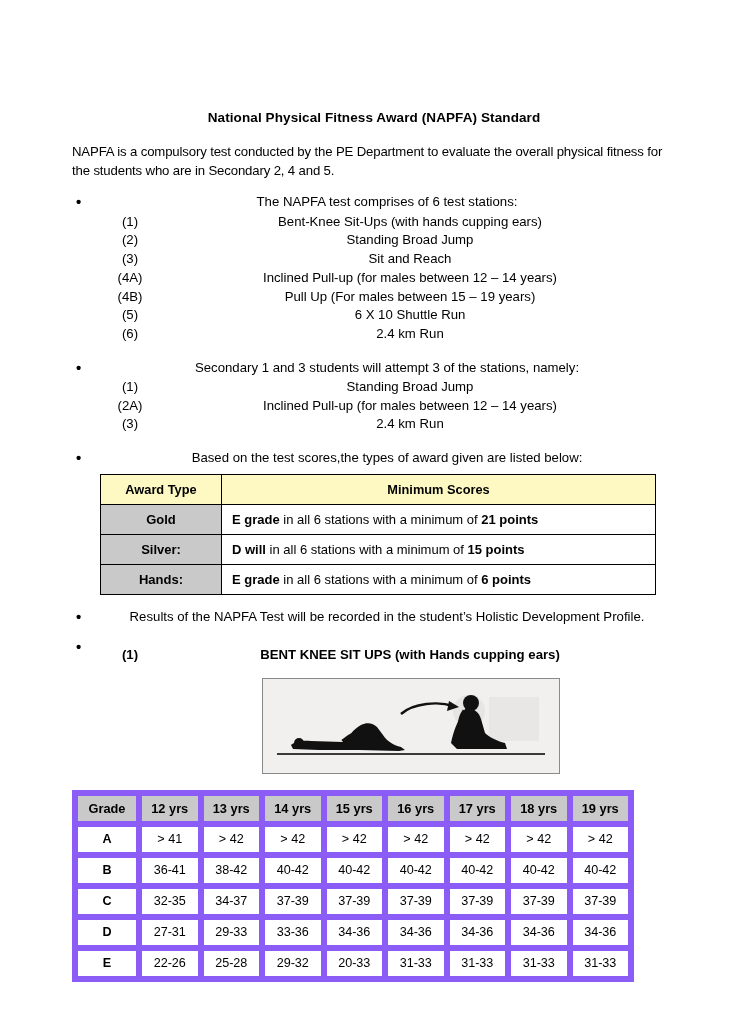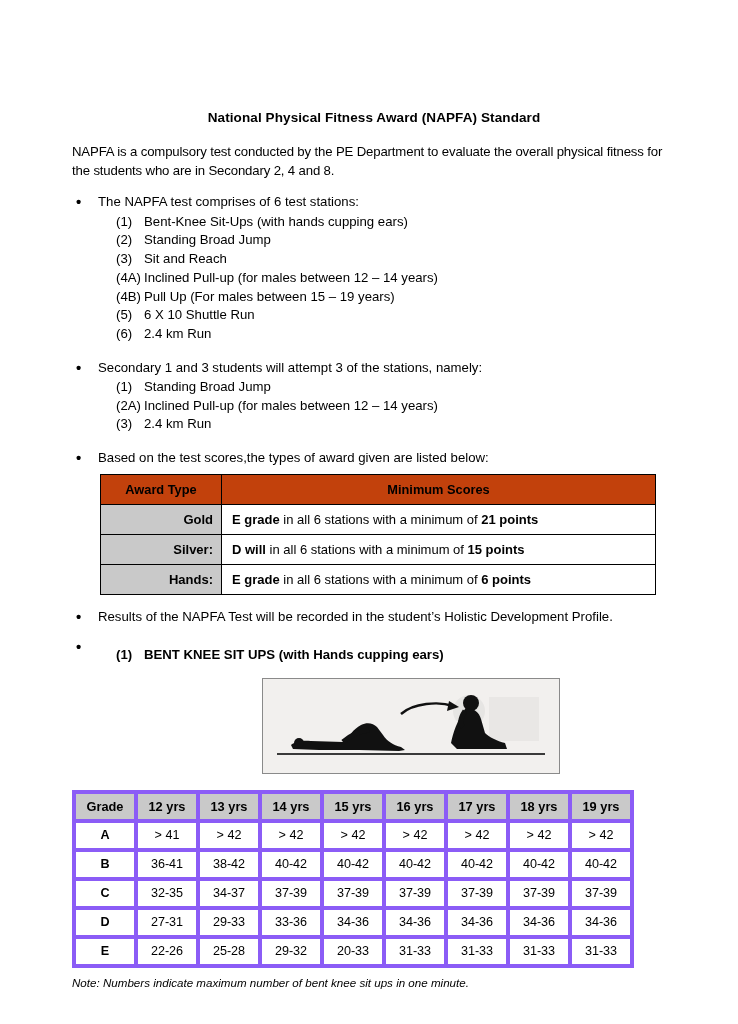--- a/index.html
+++ b/index.html
@@ -45,20 +45,21 @@
     font-size: 15px;
     line-height: 1.35;
     font-weight: bold;
     padding-left: 4px;
     box-sizing: border-box;
   }
   .bullet-body {
     flex: 1;
     font-size: 13.2px;
     line-height: 1.45;
+    text-align: center;
   }
   .bullet-lead {
     margin: 0 0 1px 0;
   }
   .sub-list {
     margin: 0;
     padding: 0;
     list-style: none;
   }
   .sub-list li {
@@ -85,29 +86,29 @@
     width: 556px;
     font-size: 13px;
   }
   .award-table th,
   .award-table td {
     border: 1px solid #000;
     padding: 7px 8px;
     vertical-align: middle;
   }
   .award-table thead th {
-    background: #c2410c;
+    background: #fef9c3;
     font-weight: bold;
     text-align: center;
     font-size: 12.8px;
   }
   .award-table td.type-cell {
     background: #c9c9c9;
     font-weight: bold;
-    text-align: right;
+    text-align: center;
     width: 104px;
   }
   .award-table td.score-cell {
     text-align: left;
     padding-left: 10px;
   }
   .award-table td.score-cell b { font-weight: bold; }
 
   
   .figure {
@@ -159,21 +160,21 @@
 
   
   .grade-table {
     border-collapse: collapse;
     margin: 4px 0 8px 0;
     width: 562px;
     font-size: 12.6px;
   }
   .grade-table th,
   .grade-table td {
-    border: 4px solid #8b5cf6;
+    border: 6px solid #8b5cf6;
     text-align: center;
     padding: 3px 2px;
     height: 19px;
   }
   .grade-table thead th {
     background: #c9c9c9;
     font-weight: bold;
     font-size: 12.8px;
   }
   .grade-table tbody td:first-child {
@@ -187,21 +188,21 @@
   }
   .bold { font-weight: bold; }
 </style>
 </head>
 <body>
 
 <div class="page">
 
   <h1 class="doc-title">National Physical Fitness Award (NAPFA) Standard</h1>
 
-  <p class="intro">NAPFA is a compulsory test conducted by the PE Department to evaluate the overall physical fitness for the students who are in Secondary 2, 4 and 8.</p>
+  <p class="intro">NAPFA is a compulsory test conducted by the PE Department to evaluate the overall physical fitness for the students who are in Secondary 2, 4 and 5.</p>
 
   <div class="bullet-block">
     <div class="bullet-mark">•</div>
     <div class="bullet-body">
       <div class="bullet-lead">The NAPFA test comprises of 6 test stations:</div>
       <ul class="sub-list">
         <li>
           <span class="sub-num">(1)</span>
           <span class="sub-text">Bent-Knee Sit-Ups (with hands cupping ears)</span>
         </li>
@@ -398,15 +399,14 @@
         <td>29-32</td>
         <td>20-33</td>
         <td>31-33</td>
         <td>31-33</td>
         <td>31-33</td>
         <td>31-33</td>
       </tr>
     </tbody>
   </table>
 
-  <p class="note">Note: Numbers indicate maximum number of bent knee sit ups in one minute.</p>
 
 </div>
 
 </body></html>

